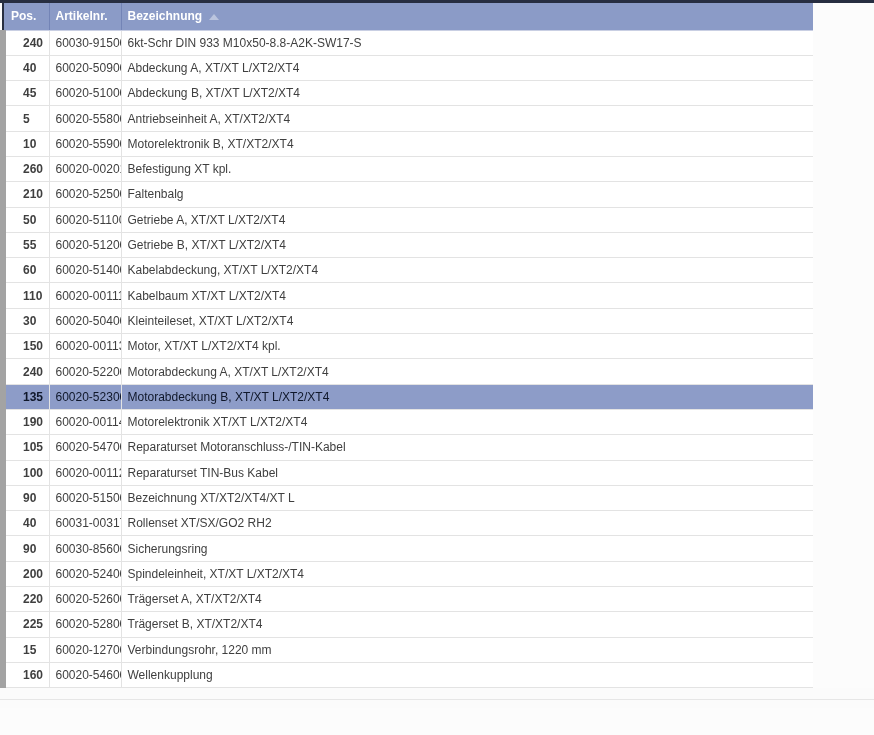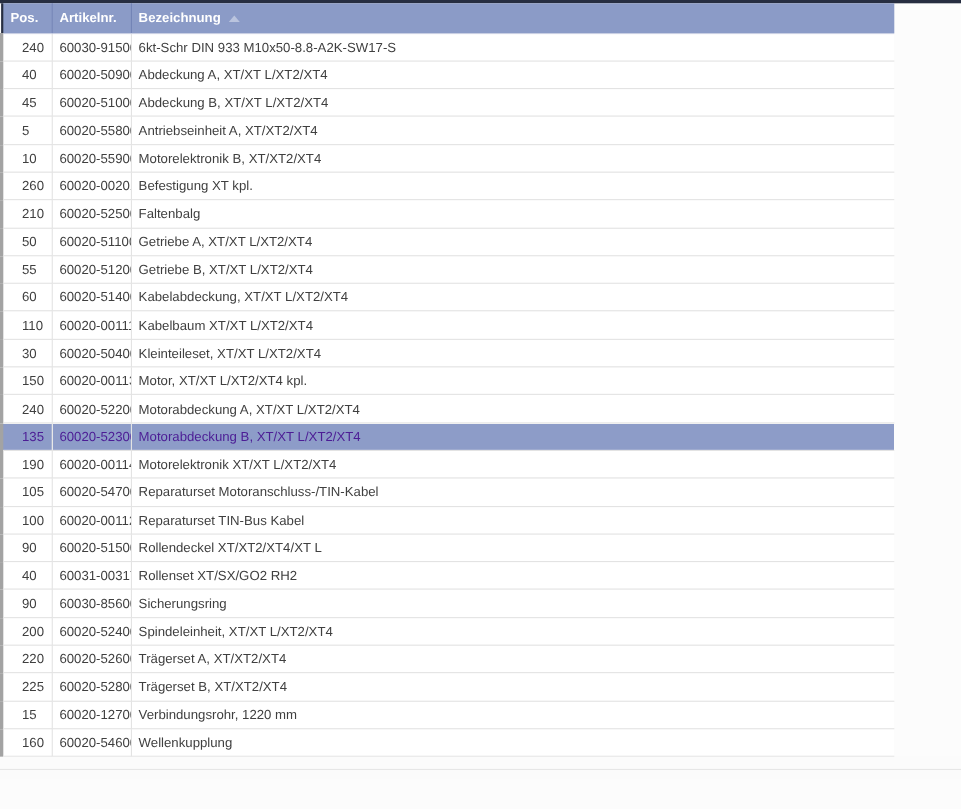--- a/index.html
+++ b/index.html
@@ -47,26 +47,26 @@
     font-size:12px;
     color:#3f3f3f;
     height:25.3px;
     padding:0 0 0 6px;
     border-bottom:1px solid #e3e3e3;
     border-right:1px solid #e3e3e3;
     box-sizing:border-box;
     white-space:nowrap;
     overflow:hidden;
   }
-  tbody td.c-pos{padding-left:17px;border-left:3px solid #a3a3a3;}
+  tbody td.c-pos{padding-left:17px;border-left:6px solid #a3a3a3;font-weight:bold;}
   tbody td:last-child{border-right:none;}
   tbody tr{cursor:pointer;}
   tbody tr.selected td{
     background:var(--selected-bg,#8d9cc8);
-    color:#4c1d95;
+    color:#0f172a;
   }
   .footer{height:20px;background:#fbfbfb;}
   .footer-line{height:11px;border-bottom:1px solid #e6e6e6;}
 </style>
 </head>
 <body>
 
 <div class="topbar"></div>
 
 <table class="parts">
@@ -194,21 +194,21 @@
 
       <tr>
         <td class="c-pos">100</td>
         <td class="c-art">60020-00112</td>
         <td class="c-bez">Reparaturset TIN-Bus Kabel</td>
       </tr>
 
       <tr>
         <td class="c-pos">90</td>
         <td class="c-art">60020-51500</td>
-        <td class="c-bez">Rollendeckel XT/XT2/XT4/XT L</td>
+        <td class="c-bez">Bezeichnung XT/XT2/XT4/XT L</td>
       </tr>
 
       <tr>
         <td class="c-pos">40</td>
         <td class="c-art">60031-00317</td>
         <td class="c-bez">Rollenset XT/SX/GO2 RH2</td>
       </tr>
 
       <tr>
         <td class="c-pos">90</td>

